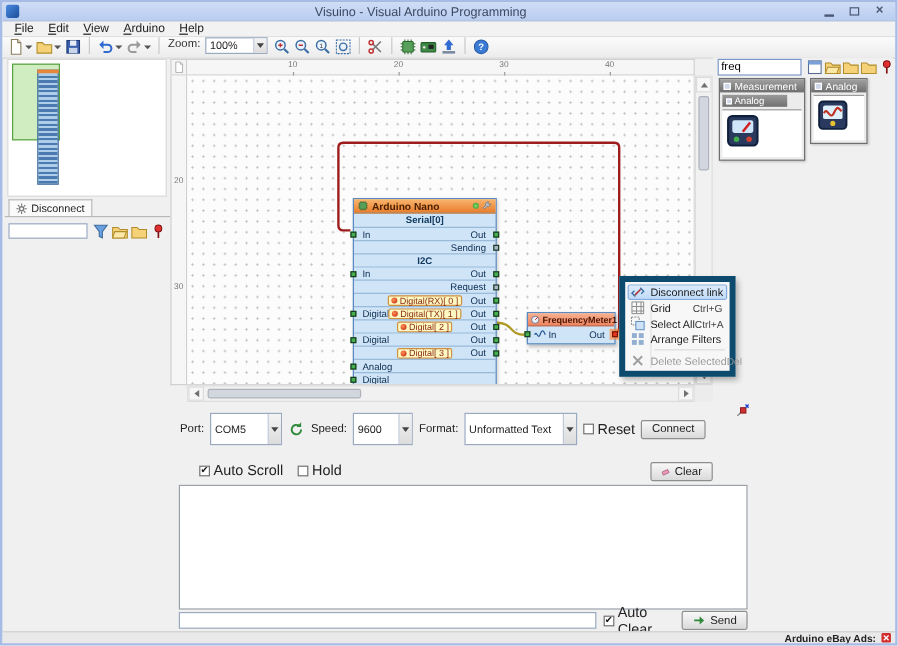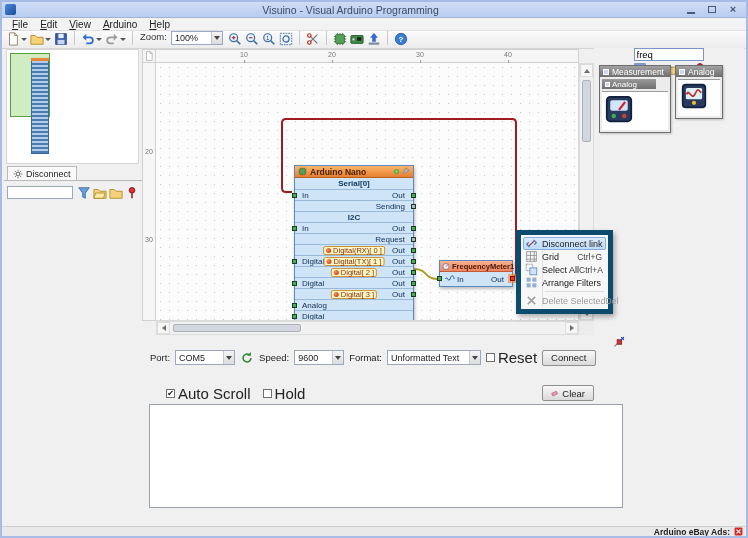--- a/index.html
+++ b/index.html
@@ -108,39 +108,39 @@
   .ctx-item.sel{background:linear-gradient(#dcebfc,#c1dbf7);border-color:#84acdc;}
   .ctx-item.dis{color:#9a9a9a;}
   .ctx-ic{width:13px;height:13px;margin:0 4px 0 1px;flex:none;}
   .ctx-lab{white-space:nowrap;}
   .ctx-sc{margin-left:auto;padding-right:3px;color:#444;font-size:8.5px;}
   .ctx-item.dis .ctx-sc{color:#9a9a9a;}
   .ctx-sep{height:1px;background:#dcdcdc;margin:2px 2px 2px 22px;}
 
   
   #right-panel{position:absolute;left:592px;top:46px;right:2px;bottom:10px;background:#f0f0f0;}
-  .rsearchrow{position:absolute;left:4px;right:2px;top:0;height:15px;display:flex;align-items:center;gap:1px;flex-direction:column;}
+  .rsearchrow{position:absolute;left:4px;right:2px;top:0;height:15px;display:flex;align-items:center;gap:1px;}
   .rsearch{width:70px;height:14px;border:1px solid #7a96c8;background:#fff;font-size:9.5px;padding:0 2px;font-family:inherit;margin-right:3px;}
   .palgroup{position:absolute;border:1px solid #6e6e6e;background:#ececec;box-shadow:1px 1px 2px rgba(0,0,0,0.2);}
   .palhead{height:11px;background:linear-gradient(#a2a2a2,#6e6e6e);color:#fff;font-size:8.5px;display:flex;align-items:center;gap:3px;padding:0 3px;white-space:nowrap;}
   .palhead i{width:6px;height:6px;border:1px solid #fff;background:#cfd8e8;display:inline-block;}
   .palsub{width:54px;height:10px;margin:2px 0 0 2px;background:linear-gradient(#9a9a9a,#707070);color:#fff;font-size:8px;display:flex;align-items:center;gap:2px;padding:0 3px;}
   .palsub i{width:5px;height:5px;border:1px solid #fff;background:#cfd8e8;display:inline-block;}
   .palbody{background:#fff;border-top:1px solid #9a9a9a;margin:2px;padding:3px;}
   .comp{width:28px;height:28px;}
 
   
   #bottom-panel{position:absolute;left:140px;top:333px;width:488px;bottom:10px;background:#f0f0f0;}
   .bp-close{position:absolute;right:5px;top:1px;width:12px;height:12px;}
   .portrow{position:absolute;left:8px;right:8px;top:14px;height:17px;display:flex;align-items:center;gap:5px;font-size:9.5px;}
-  .portrow .combo{height:15px;justify-content:center;}
+  .portrow .combo{height:27px;justify-content:center;}
   .cbx{display:flex;align-items:center;gap:3px;}
   .cb{width:9px;height:9px;border:1px solid #707070;background:#fff;display:inline-flex;align-items:center;justify-content:center;font-size:8px;color:#111;line-height:8px;}
   .cb.checked::after{content:'\2714';}
-  .cblabel{font-size:15px;}
+  .cblabel{font-size:12px;}
   .btn{display:inline-flex;align-items:center;justify-content:center;gap:3px;height:16px;padding:0 8px;background:linear-gradient(#f8f8f8,#dadada);border:1px solid #8e8e8e;border-radius:2px;font-size:9.5px;}
   .btn .ic{width:12px;height:12px;}
   .tabsrow{position:absolute;left:8px;right:8px;top:33px;height:14px;border-bottom:1px solid #9a9a9a;display:flex;align-items:flex-end;gap:2px;}
   .btab{display:flex;align-items:center;gap:3px;height:13px;padding:0 6px;background:#e2e2e2;border:1px solid #9a9a9a;border-bottom:none;font-size:9px;border-radius:2px 2px 0 0;}
   .btab .ic{width:10px;height:10px;}
   .btab.active{background:#f8f8f8;height:14px;}
   .controlsrow{position:absolute;left:8px;right:8px;top:50px;height:16px;display:flex;align-items:flex-start;gap:12px;margin-left:16px;}
   .controlsrow .btn{position:absolute;right:28px;top:0;width:52px;}
   .terminal{position:absolute;left:7px;right:7px;top:69px;bottom:18px;background:#fff;border:1px solid #9aa0a8;}
   .sendrow{position:absolute;left:7px;right:7px;bottom:1px;height:16px;display:flex;align-items:center;gap:6px;}
@@ -704,20 +704,36 @@
             <svg viewBox="0 0 16 16" width="100%" height="100%">
               <rect x="2" y="6" width="10" height="5.5" fill="#e898b8" stroke="#a05070" transform="rotate(-25 8 9)"></rect>
             </svg>
           </span>
           <span>Clear</span>
         </span>
     </div>
 
     <div class="terminal"></div>
 
+    <div class="sendrow">
+      <input class="tinput" value="" style="">
+      <span class="cbx">
+        <span class="cb checked"></span>
+        <span class="cblabel">Auto Clear</span>
+      </span>
+      <span class="btn">
+          <span class="ic">
+            <svg viewBox="0 0 16 16" width="100%" height="100%">
+              <path d="M2 8h9" stroke="#2f8a3a" stroke-width="2"></path>
+              <path d="M8 3.5L13 8l-5 4.5z" fill="#2f8a3a"></path>
+            </svg>
+          </span>
+          <span>Send</span>
+        </span>
+    </div>
   </div>
 
   <div id="footer">
     <span class="adtext">Arduino eBay Ads:</span>
     <span class="ic">
         <svg viewBox="0 0 16 16" width="100%" height="100%">
           <rect x="1" y="1" width="14" height="14" rx="2" fill="#d22b2b"></rect>
           <path d="M4.5 4.5l7 7M11.5 4.5l-7 7" stroke="#fff" stroke-width="2"></path>
         </svg>
       </span>

